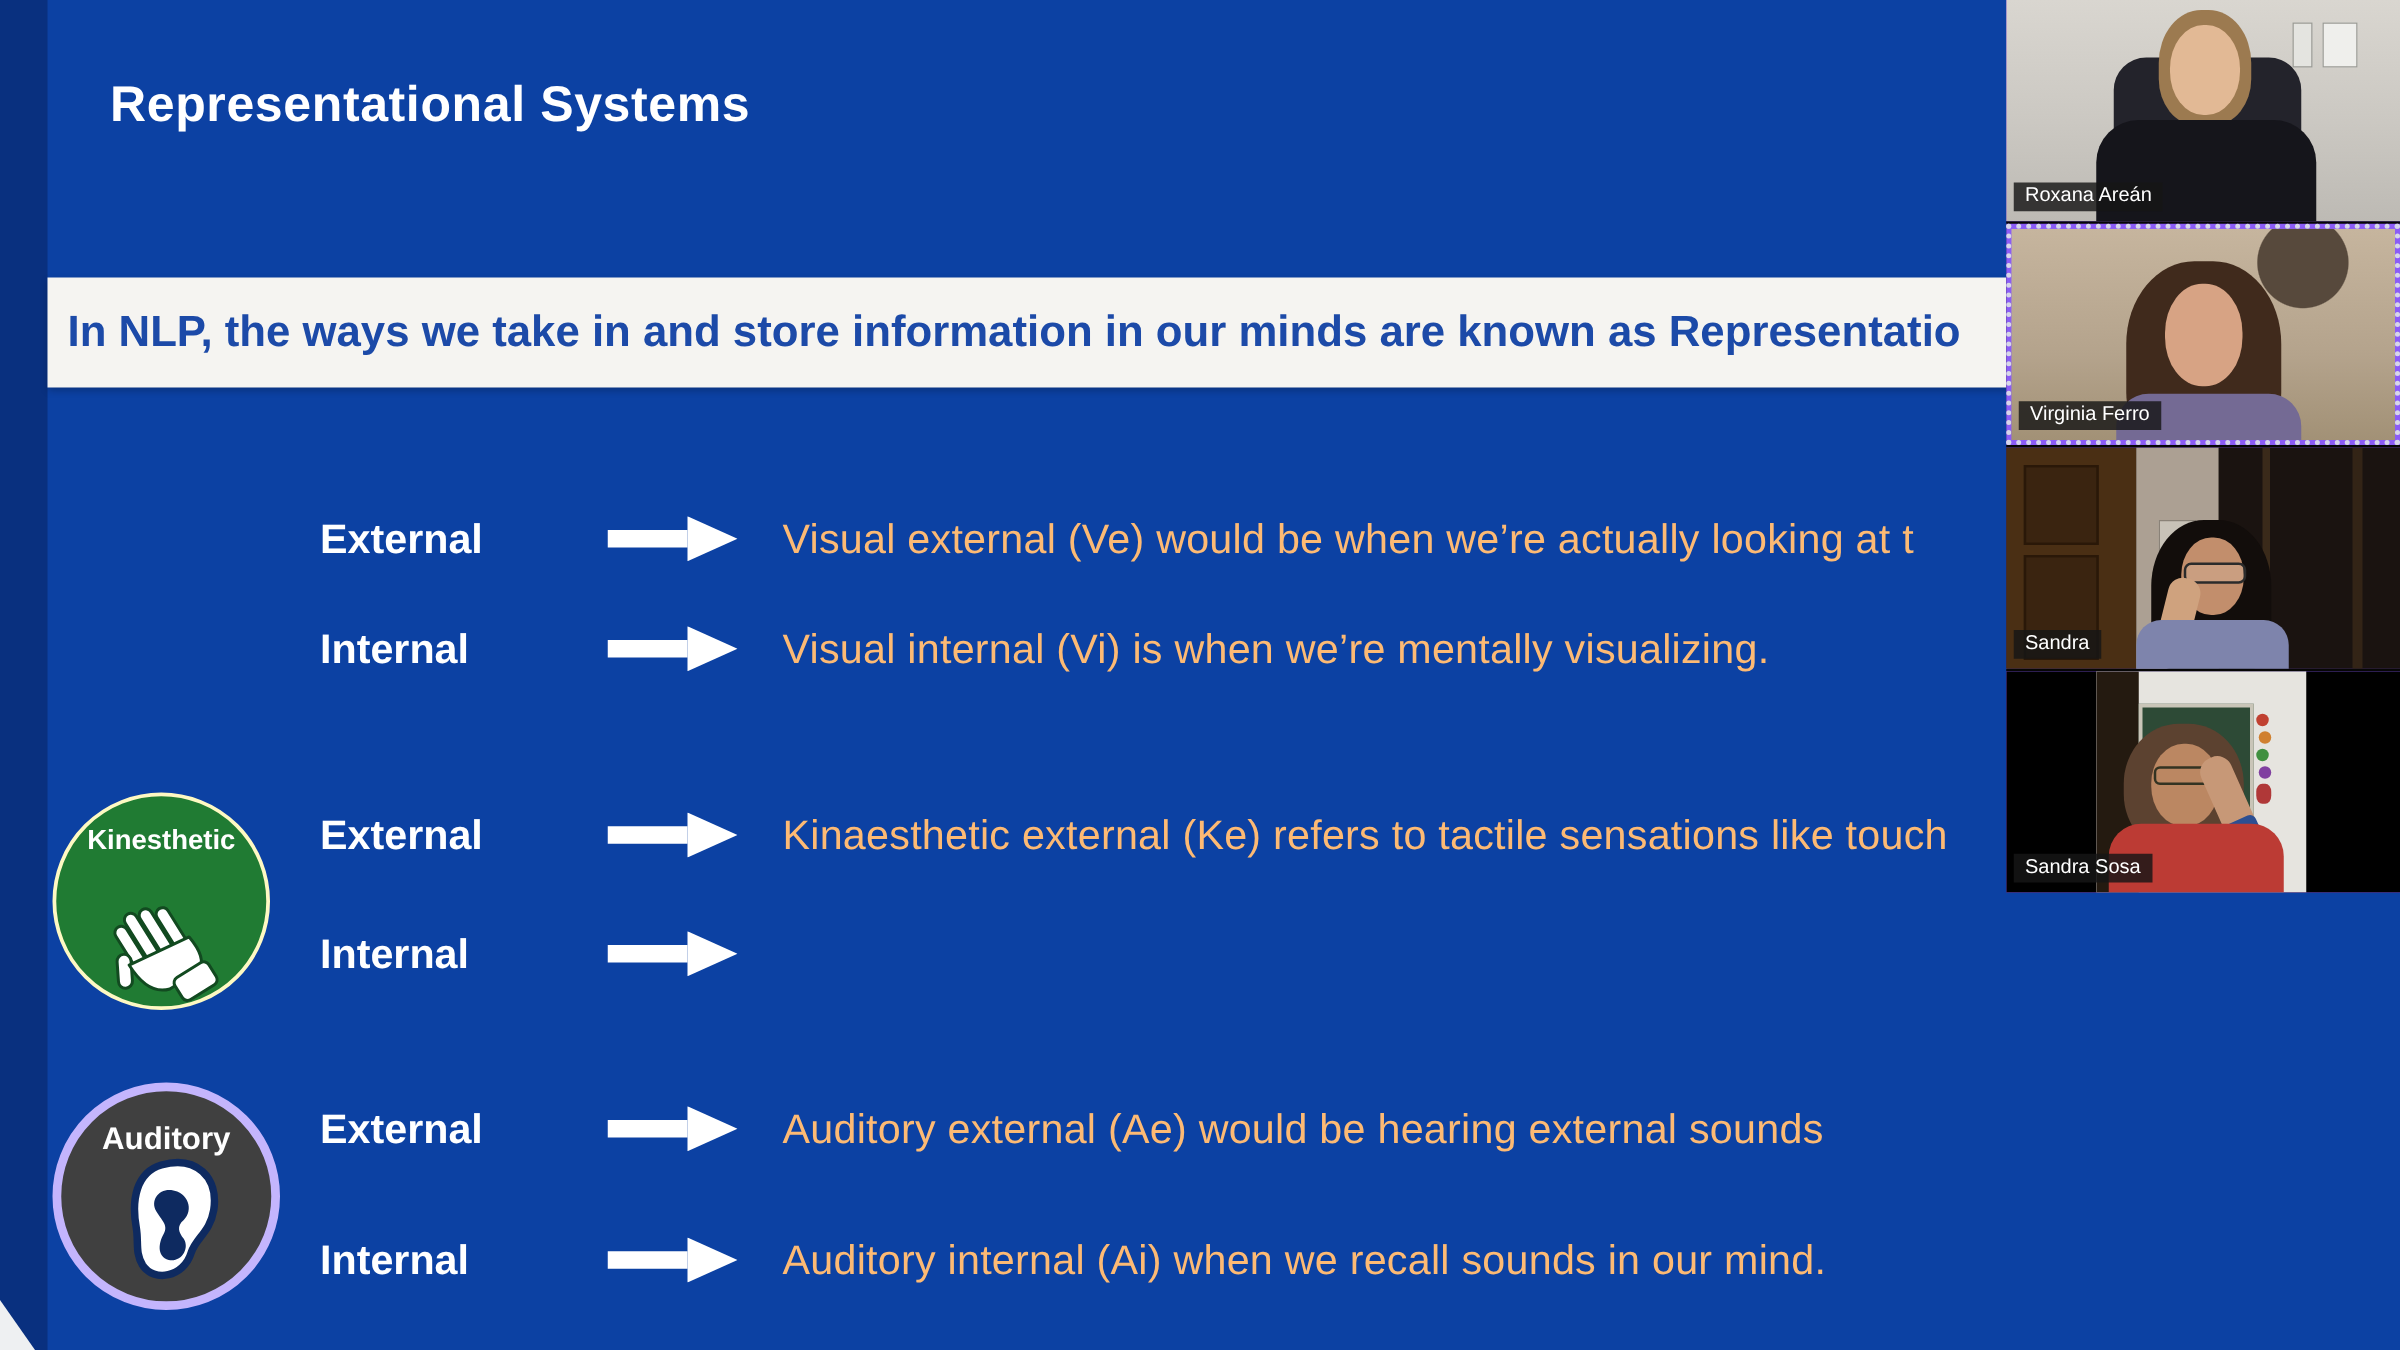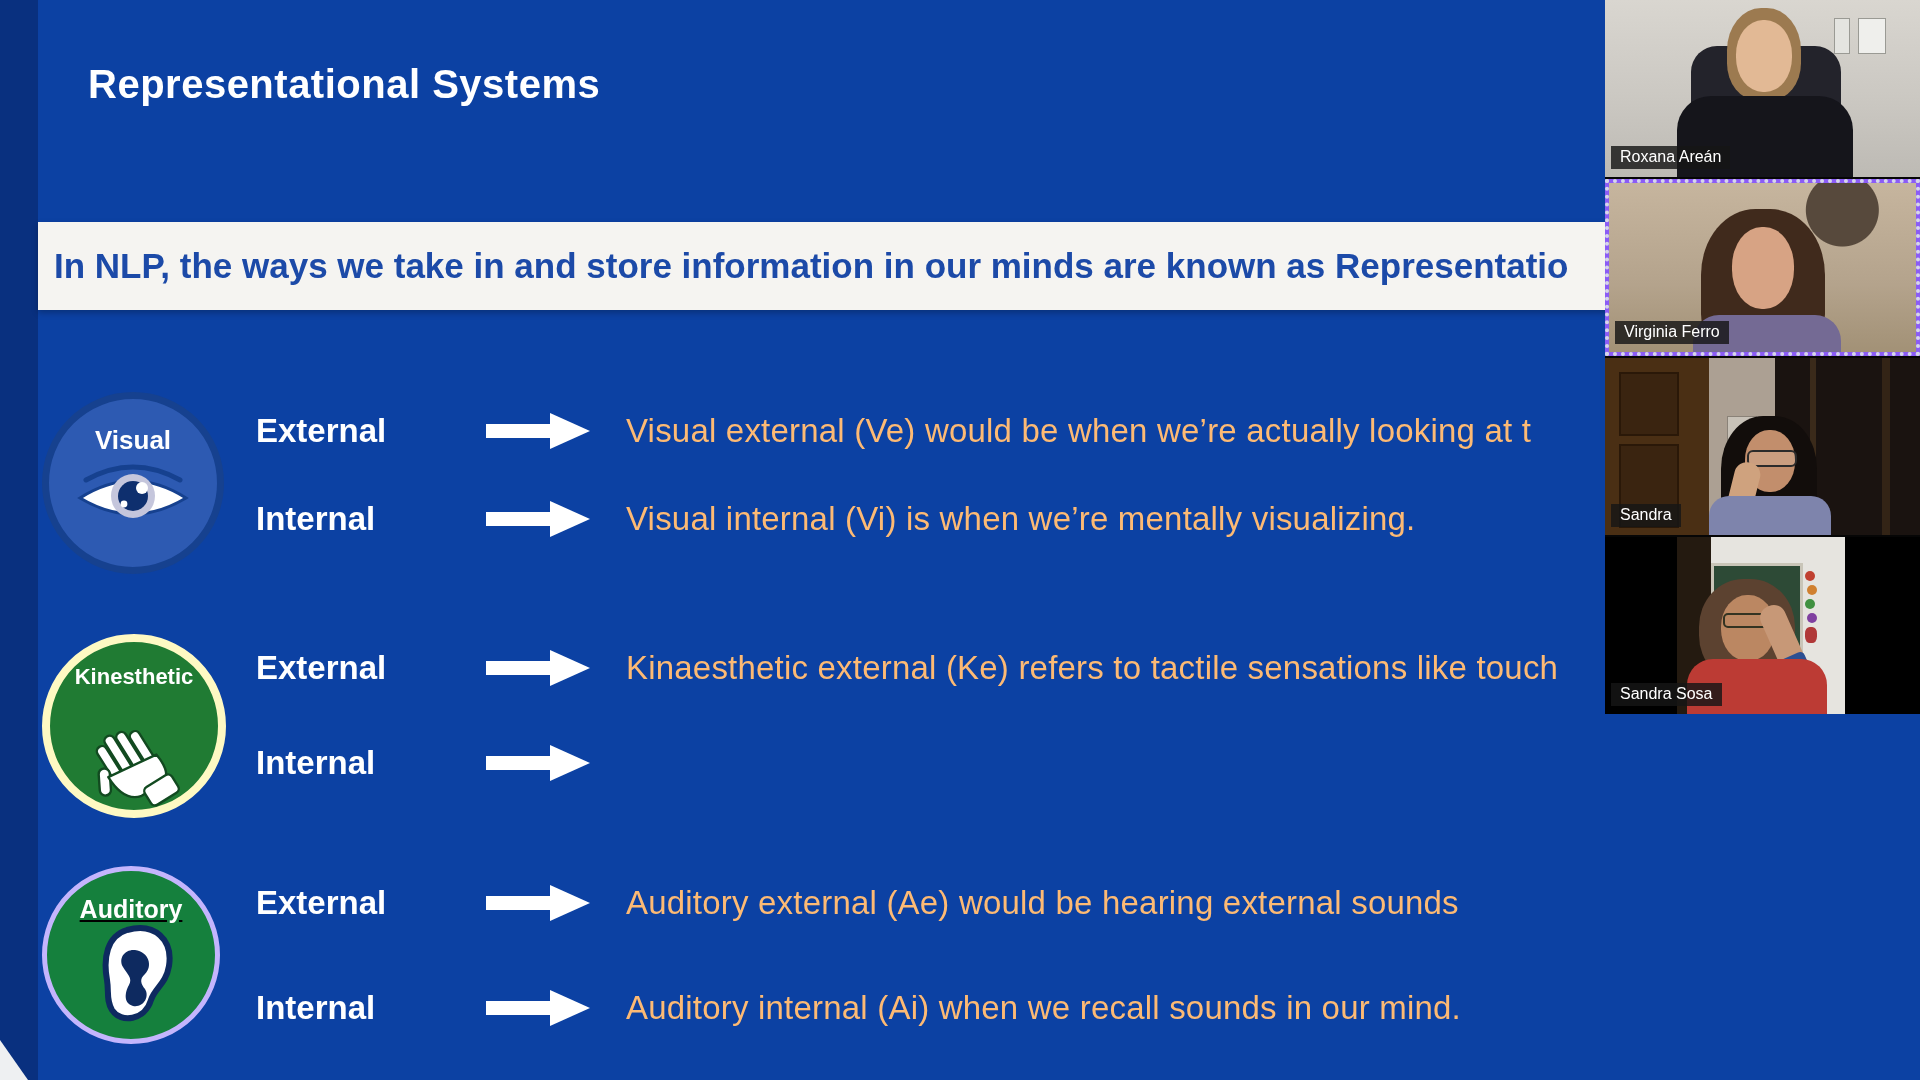--- a/index.html
+++ b/index.html
@@ -12,22 +12,22 @@
   .title{position:absolute;left:88px;top:62px;margin:0;color:#fff;
          font-size:40px;font-weight:700;letter-spacing:.5px;}
   .banner{position:absolute;left:38px;top:222px;right:0;height:88px;background:#f5f4f1;
           display:flex;align-items:center;box-shadow:0 3px 6px rgba(0,0,0,.25);}
   .banner span{color:#1c4aa8;font-size:35px;font-weight:700;padding-left:16px;white-space:nowrap;}
 
   
   .badge{position:absolute;left:42px;width:168px;height:168px;border-radius:50%;
          display:flex;flex-direction:column;align-items:center;}
   .badge-visual{top:392px;background:#2d5ab2;border:7px solid #16418f;}
-  .badge-kin{top:634px;background:#207b33;border:8px solid #fef9c3;gap:37px;}
-  .badge-aud{top:866px;background:#15803d;border:5px solid #c4b5fd;text-decoration:underline;}
+  .badge-kin{top:634px;background:#207b33;border:3px solid #fef9c3;gap:37px;}
+  .badge-aud{top:866px;background:#404040;border:7px solid #c4b5fd;}
   .badge-label{color:#fff;font-weight:700;margin-top:26px;}
   .badge-visual .badge-label{font-size:26px;}
   .badge-kin .badge-label{font-size:22px;margin-top:22px;}
   .badge-aud .badge-label{font-size:25px;margin-top:24px;}
   .badge svg{display:block;}
 
   
   .row{position:absolute;left:256px;display:flex;align-items:center;height:62px;white-space:nowrap;}
   .row-label{display:inline-block;width:218px;color:#fff;font-size:33px;font-weight:700;}
   .row .arrow{margin:0 36px 0 12px;flex:0 0 auto;}
@@ -104,31 +104,20 @@
 
   <div class="slide">
     <div class="left-band"></div>
 
     <h1 class="title">Representational Systems</h1>
 
     <div class="banner">
       <span>In NLP, the ways we take in and store information in our minds are known as Representatio</span>
     </div>
 
-    <div class="badge badge-visual">
-      <span class="badge-label">Visual</span>
-      <svg width="122" height="76" viewBox="0 0 122 76">
-        <path d="M14 24 Q61 -2 108 24" fill="none" stroke="#16418f" stroke-width="5" stroke-linecap="round"></path>
-        <path d="M8 42 Q61 8 114 42 Q61 74 8 42 Z" fill="#ffffff" stroke="#16418f" stroke-width="3"></path>
-        <circle cx="61" cy="40" r="22" fill="#c5c6dc"></circle>
-        <circle cx="61" cy="40" r="15" fill="#0e2f6e"></circle>
-        <circle cx="70" cy="32" r="6" fill="#ffffff"></circle>
-        <circle cx="52" cy="48" r="3.4" fill="#ffffff"></circle>
-      </svg>
-    </div>
 
     <div class="badge badge-kin">
       <span class="badge-label">Kinesthetic</span>
       <svg width="126" height="104" viewBox="0 0 126 104">
         <g transform="rotate(-32 63 52)" fill="#ffffff" stroke="#124a20" stroke-width="3" stroke-linejoin="round">
           <rect x="34" y="6" width="13" height="48" rx="6.5"></rect>
           <rect x="49" y="0" width="13" height="52" rx="6.5"></rect>
           <rect x="64" y="4" width="13" height="50" rx="6.5"></rect>
           <rect x="79" y="12" width="13" height="44" rx="6.5"></rect>
           <rect x="16" y="30" width="14" height="34" rx="7" transform="rotate(28 23 47)"></rect>

